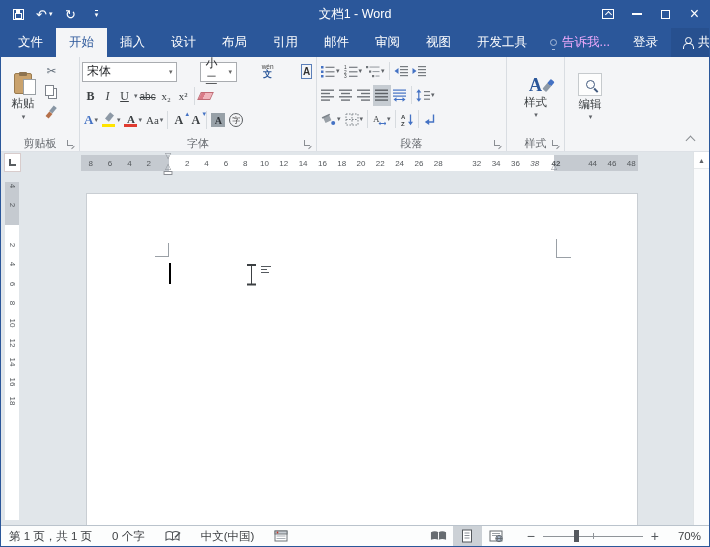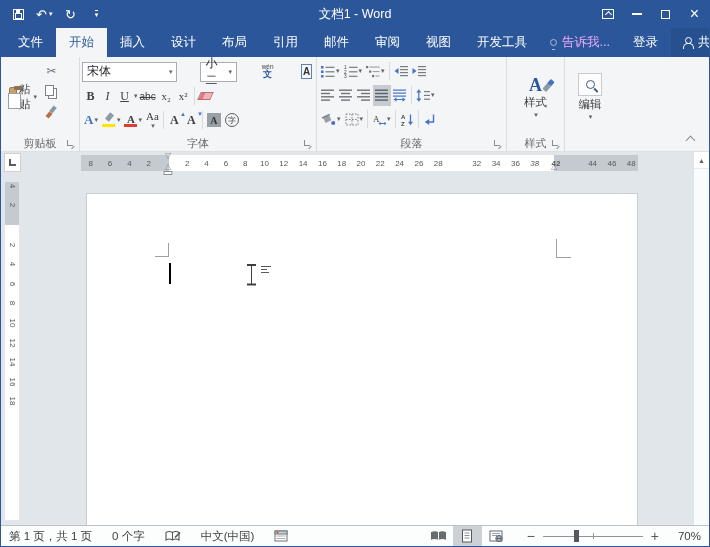--- a/index.html
+++ b/index.html
@@ -45,21 +45,21 @@
   .launcher::after{content:'';position:absolute;right:0;bottom:0;width:4px;height:1.2px;background:#8a8e93;transform:rotate(-45deg);}
   .rbtn{display:flex;align-items:center;justify-content:center;background:none;border:none;padding:0 2px;height:21px;min-width:17px;color:#3c4043;font-size:12px;cursor:default;}
   .rbtn.sel{background:#c6ccd2;}
   .dd{font-size:7px;color:#5f6368;margin-left:1px;}
   .vsep{width:1px;background:#d7dbdf;height:18px;margin:1px 2px;align-self:center;}
   .fcol{display:flex;flex-direction:column;}
   .frow{display:flex;align-items:center;}
 
   
   .g-clip{width:79px;}
-  .paste-btn{width:40px;display:flex;flex-direction:row;align-items:center;justify-content:center;gap:2px;background:none;border:none;font-size:11.5px;color:#3c4043;}
+  .paste-btn{width:40px;display:flex;flex-direction:column;align-items:center;justify-content:center;gap:2px;background:none;border:none;font-size:11.5px;color:#3c4043;}
   .clipic{width:18px;height:21px;background:#c9a26d;border:1px solid #9a7b4f;border-radius:2px;position:relative;}
   .clipic::before{content:'';position:absolute;top:-2px;left:4px;width:8px;height:4px;background:#8d7350;border-radius:1px;}
   .clipic::after{content:'';position:absolute;right:-5px;bottom:-2px;width:11px;height:14px;background:#fff;border:1px solid #9aa0a5;}
   .cliptools{display:flex;flex-direction:column;justify-content:flex-start;padding-top:1px;}
   .cutic{font-size:12px;color:#5f6b77;}
   .copyic{width:9px;height:11px;border:1px solid #7d828a;background:#fff;box-shadow:3px 3px 0 -1px #fff,3px 3px 0 0 #7d828a;margin:1px 4px 3px 0;}
   .paintic{width:13px;height:13px;position:relative;}
   .paintic::before{content:'';position:absolute;left:6px;top:0;width:4px;height:7px;background:#8896a4;transform:rotate(40deg);}
   .paintic::after{content:'';position:absolute;left:2px;top:6px;width:4px;height:6px;background:#b5704a;transform:rotate(40deg);}
 
@@ -78,21 +78,21 @@
   .undl{text-decoration:underline;font-family:"Liberation Serif","DejaVu Serif",serif;}
   .strk{text-decoration:line-through;font-size:10px;}
   .subsup{font-size:11px;font-family:"Liberation Serif","DejaVu Serif",serif;}
   .eraser{width:13px;height:8px;border:1px solid #c06a74;background:linear-gradient(90deg,#d97a86 35%,#f0b5bc 35%);transform:skewX(-25deg);}
   .fxA{color:#4472c4;font-weight:bold;font-size:13px;font-family:"Liberation Serif","DejaVu Serif",serif;}
   .hlpen{position:relative;width:14px;height:14px;}
   .hlpen::before{content:'';position:absolute;left:5px;top:0;width:5px;height:8px;background:#8d99a6;transform:rotate(40deg);}
   .hlpen::after{content:'';position:absolute;left:0;bottom:0;width:13px;height:3.5px;background:#ffe400;}
   .colA{position:relative;width:13px;height:14px;font-weight:bold;font-size:11px;color:#3c4043;text-align:center;font-family:"Liberation Serif","DejaVu Serif",serif;}
   .colA::after{content:'';position:absolute;left:0;bottom:0;width:13px;height:3.5px;background:#e03c31;}
-  .caseAa{font-size:11px;color:#3c4043;font-family:"Liberation Serif","DejaVu Serif",serif;flex-direction:column;}
+  .caseAa{font-size:11px;color:#3c4043;font-family:"Liberation Serif","DejaVu Serif",serif;}
   .growA{position:relative;font-size:12px;color:#3c4043;font-weight:bold;font-family:"Liberation Serif","DejaVu Serif",serif;}
   .growA .tri{position:absolute;top:-4px;right:-6px;font-size:7px;color:#4472c4;}
   .shadeA{width:14px;height:14px;background:#98a1a8;color:#2f3439;font-size:10px;font-weight:bold;display:flex;align-items:center;justify-content:center;font-family:"Liberation Serif","DejaVu Serif",serif;}
   .encl{width:14px;height:14px;border:1px solid #595d61;border-radius:50%;font-size:8px;color:#333;display:flex;align-items:center;justify-content:center;}
 
   
   .g-para{width:190px;}
   
   .g-styles{width:58px;}
   .bigbtn{display:flex;flex-direction:column;align-items:center;justify-content:center;gap:1px;background:none;border:none;font-size:11.5px;color:#3c4043;width:100%;height:100%;}

